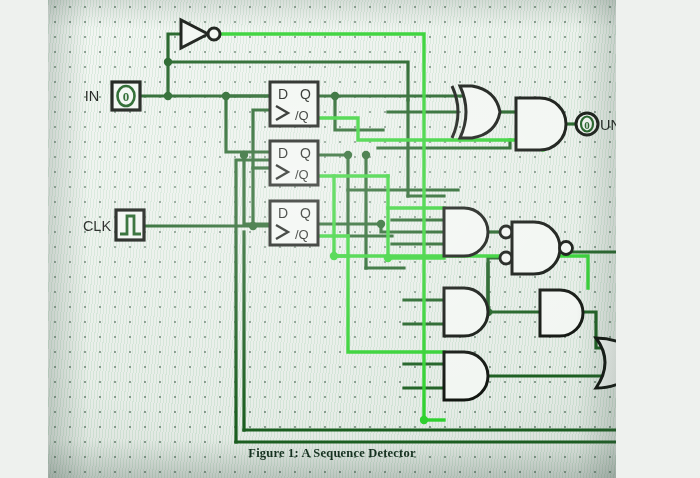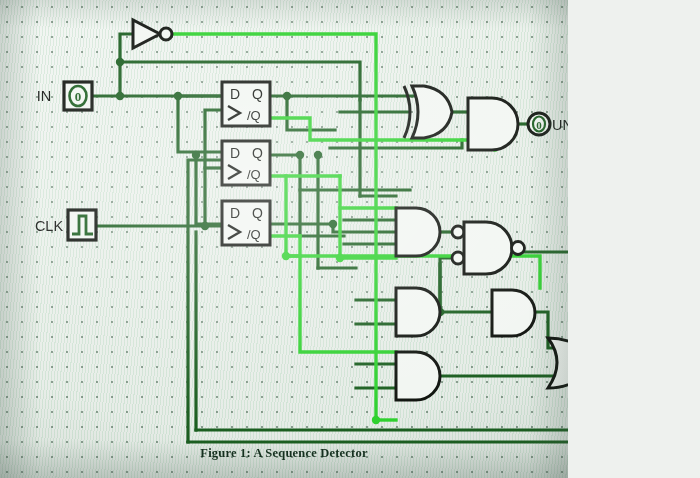--- a/index.html
+++ b/index.html
@@ -1,21 +1,21 @@
 <!DOCTYPE html>
 <html><head>
 <meta charset="utf-8">
 <style>
   html,body{margin:0;padding:0;}
   body{
     width:700px;height:478px;overflow:hidden;
     font-family:"Liberation Sans",sans-serif;
     background:#eef1ee;
   }
-  #stage{position:relative;width:568px;height:478px;overflow:hidden;background:#e9ede9;}
+  #stage{position:relative;width:568px;height:478px;overflow:hidden;background:#e9ede9;margin-left:48px;}
 
   
   #paper{
     position:absolute;inset:0;
     background-color:#eef2ef;
     background-image:
       radial-gradient(circle at 1px 1px, rgba(60,90,70,.55) 0.9px, rgba(0,0,0,0) 1.3px),
       repeating-linear-gradient(96deg, rgba(120,190,140,.20) 0 1px, rgba(255,255,255,0) 1px 3px),
       linear-gradient(160deg,#f3f6f3 0%,#eaefea 45%,#e4eae5 100%);
     background-size:15px 15px, auto, auto;

